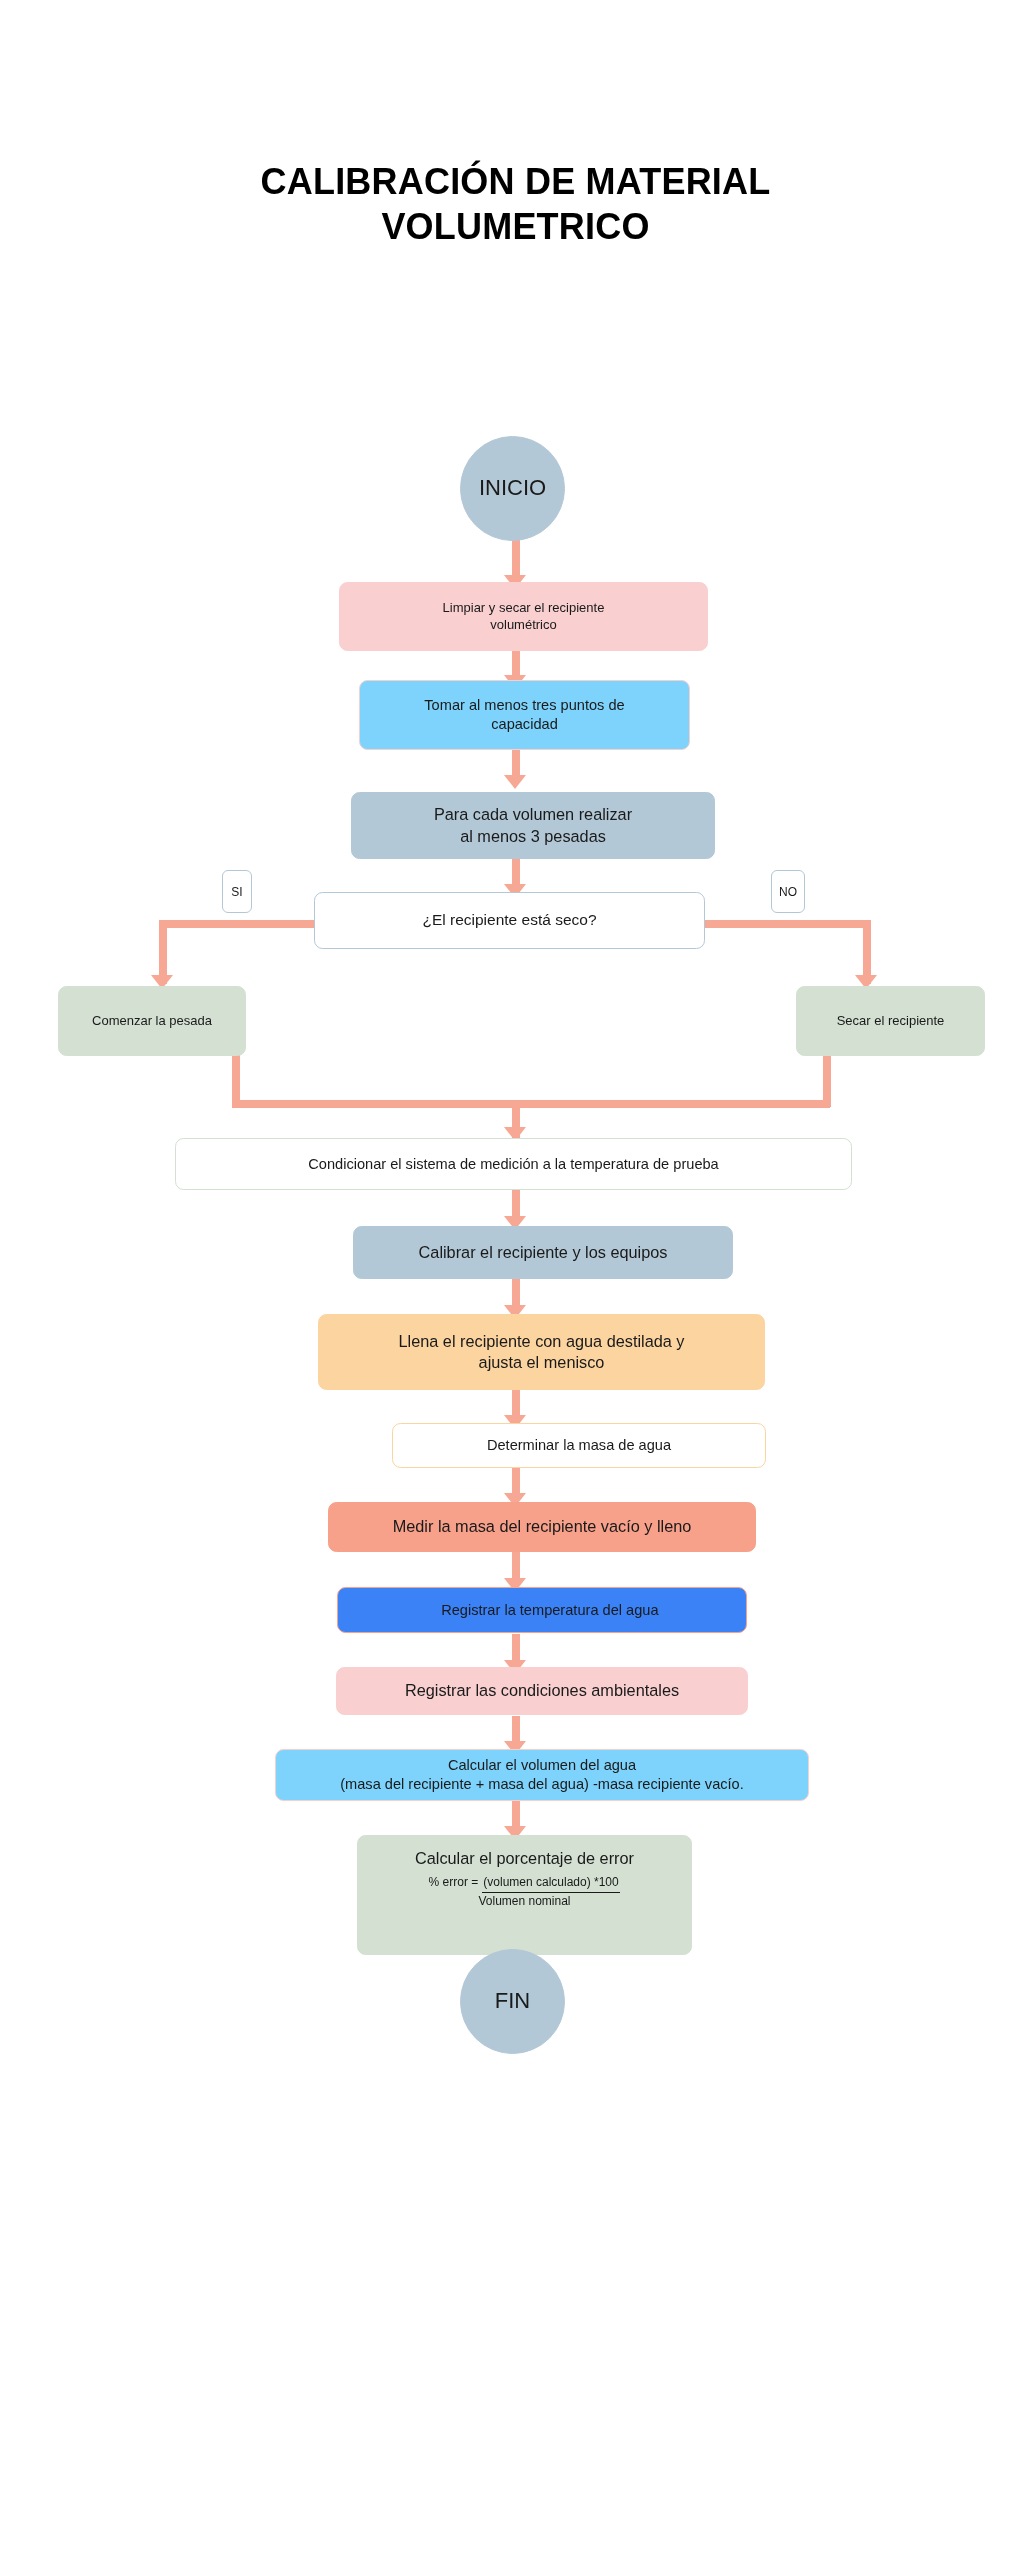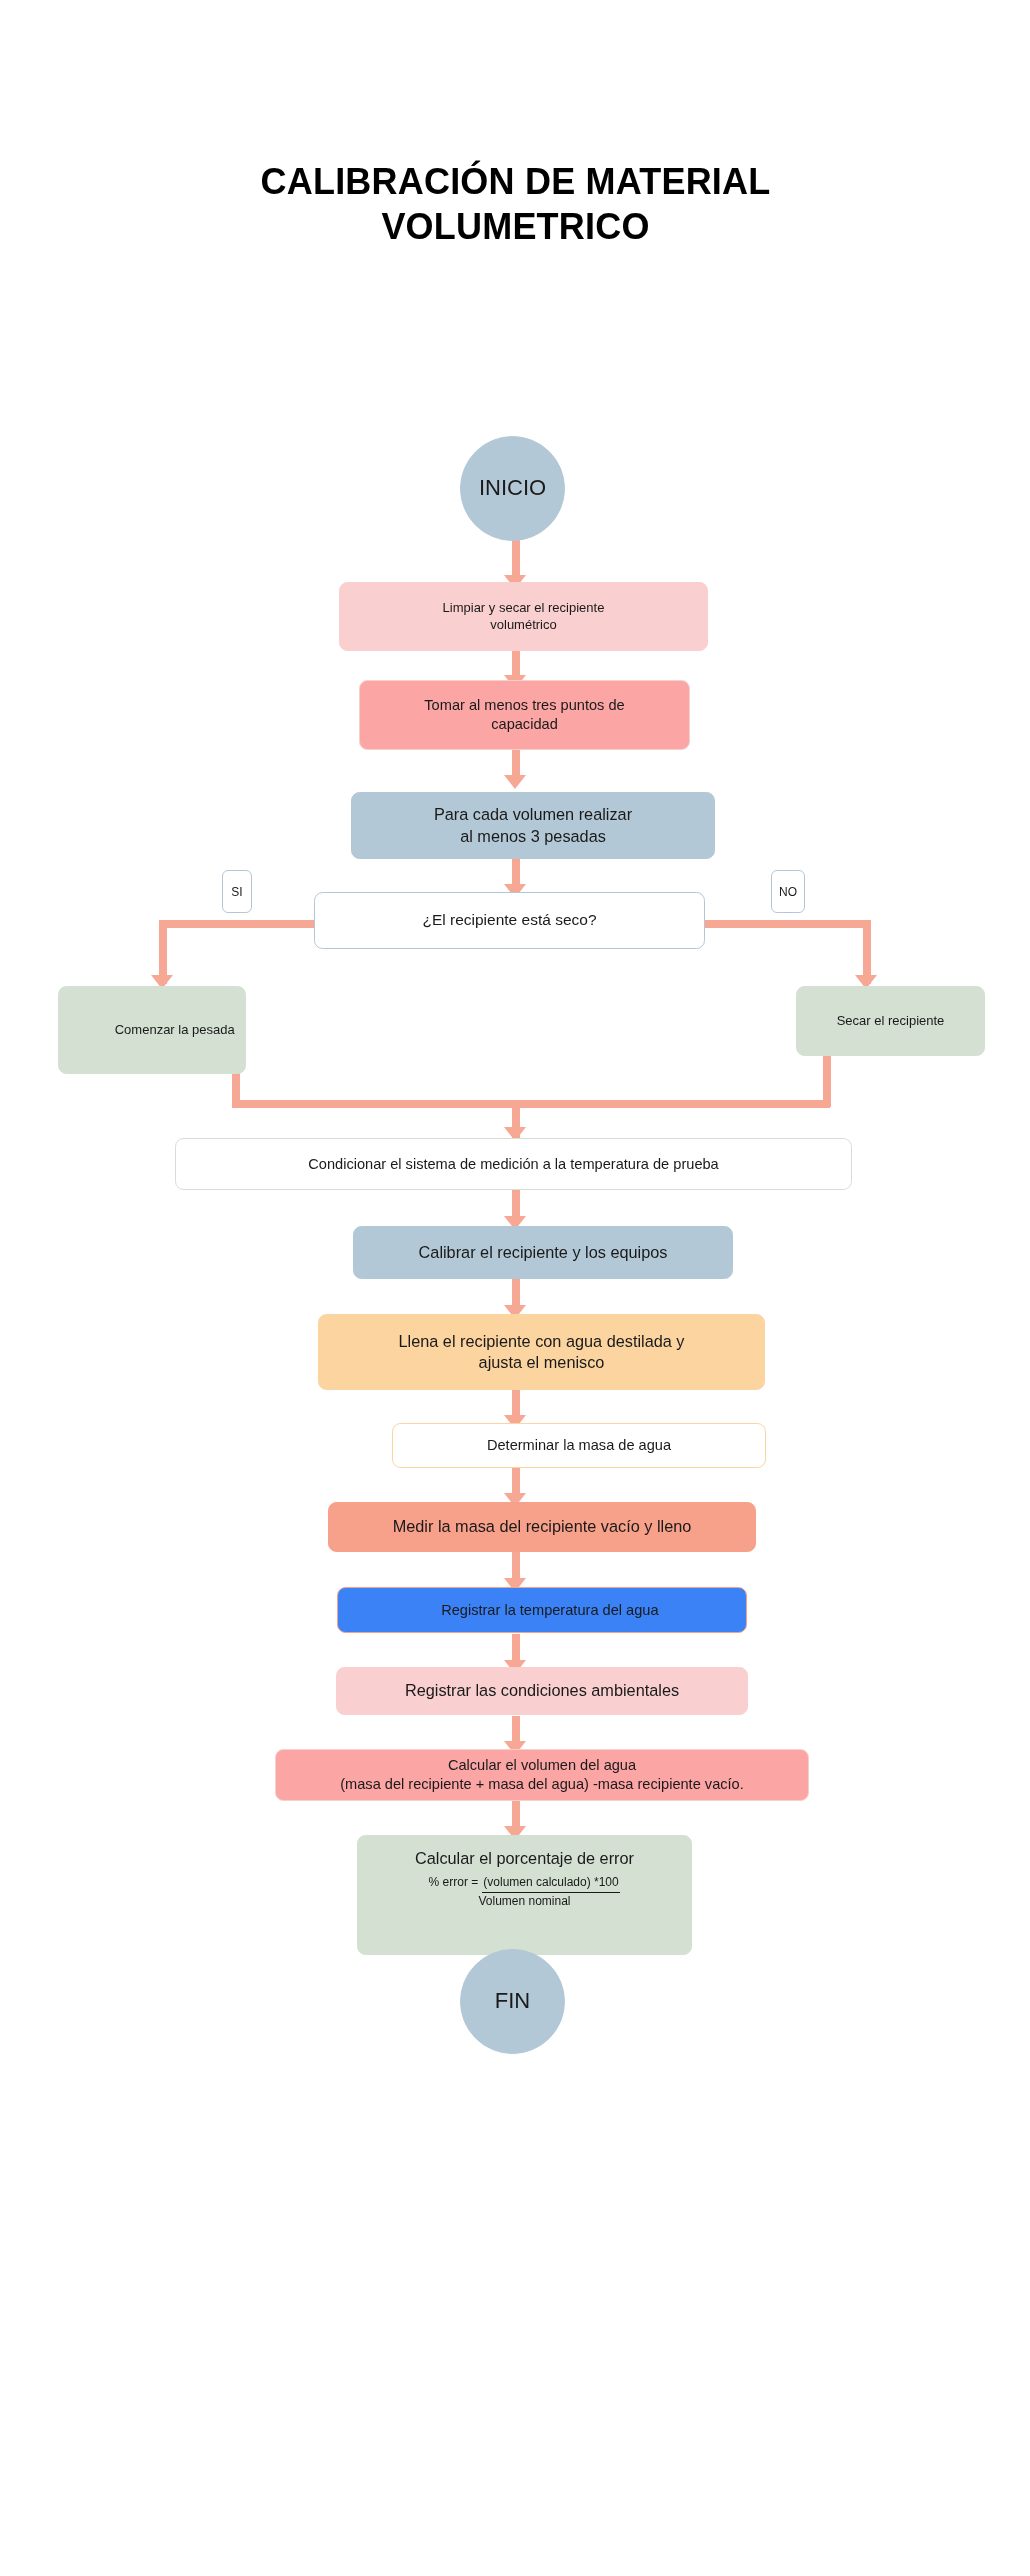--- a/index.html
+++ b/index.html
@@ -59,21 +59,21 @@
     font-size: 22px;
   }
 
   
   .fill-blue   { background: #b3c8d6; border: 0.9px solid #b3c8d6; }
   .fill-pink   { background: #f9cfd0; border: 0.9px solid #f9cfd0; }
   .fill-salmon { background: #f7a08a; border: 0.9px solid #f7a08a; }
   .fill-orange { background: #fbd4a0; border: 0.9px solid #fbd4a0; }
   .fill-green  { background: #d3e0d2; border: 0.9px solid #d3e0d2; }
 
-  .out-pink   { background: #fca5a5; border: 1.7px solid #f7cfcb; }
+  .out-pink   { background: #7dd3fc; border: 1.7px solid #f7cfcb; }
   .out-salmon { background: #3b82f6; border: 1.7px solid #f7a08a; padding-left: 26px; }
   .out-orange { background: #ffffff; border: 1.7px solid #fbd4a0; margin-left: 36px; }
   .out-green  { background: #ffffff; border: 1.7px solid #d3e0d2; }
   .out-blue   { background: #ffffff; border: 1.7px solid #b3c8d6; }
 
   
   .tag {
     position: absolute;
     background: #ffffff;
     border: 1.3px solid #b3c8d6;
@@ -200,21 +200,21 @@
   </div>
 
   <div class="tag" style="left:745px; top:870px; width:34px; height:43px;">
     <span>NO</span>
   </div>
 
   <div class="node out-blue" style="left:288px; top:892px; width:391px; height:57px; font-size:15.5px;">
     <span class="txt">¿El recipiente está seco?</span>
   </div>
 
-  <div class="node fill-green" style="left:32px; top:986px; width:188px; height:88px; font-size:13px;text-align:right;">
+  <div class="node fill-green" style="left:32px; top:986px; width:188px; height:70px; font-size:13px;">
     <span class="txt">Comenzar la pesada</span>
   </div>
 
   <div class="node fill-green" style="left:770px; top:986px; width:189px; height:70px; font-size:13px;">
     <span class="txt">Secar el recipiente</span>
   </div>
 
   <div class="node out-green" style="left:149px; top:1138px; width:677px; height:52px; font-size:14.6px;">
     <span class="txt">Condicionar el sistema de medición a la temperatura de prueba</span>
   </div>

